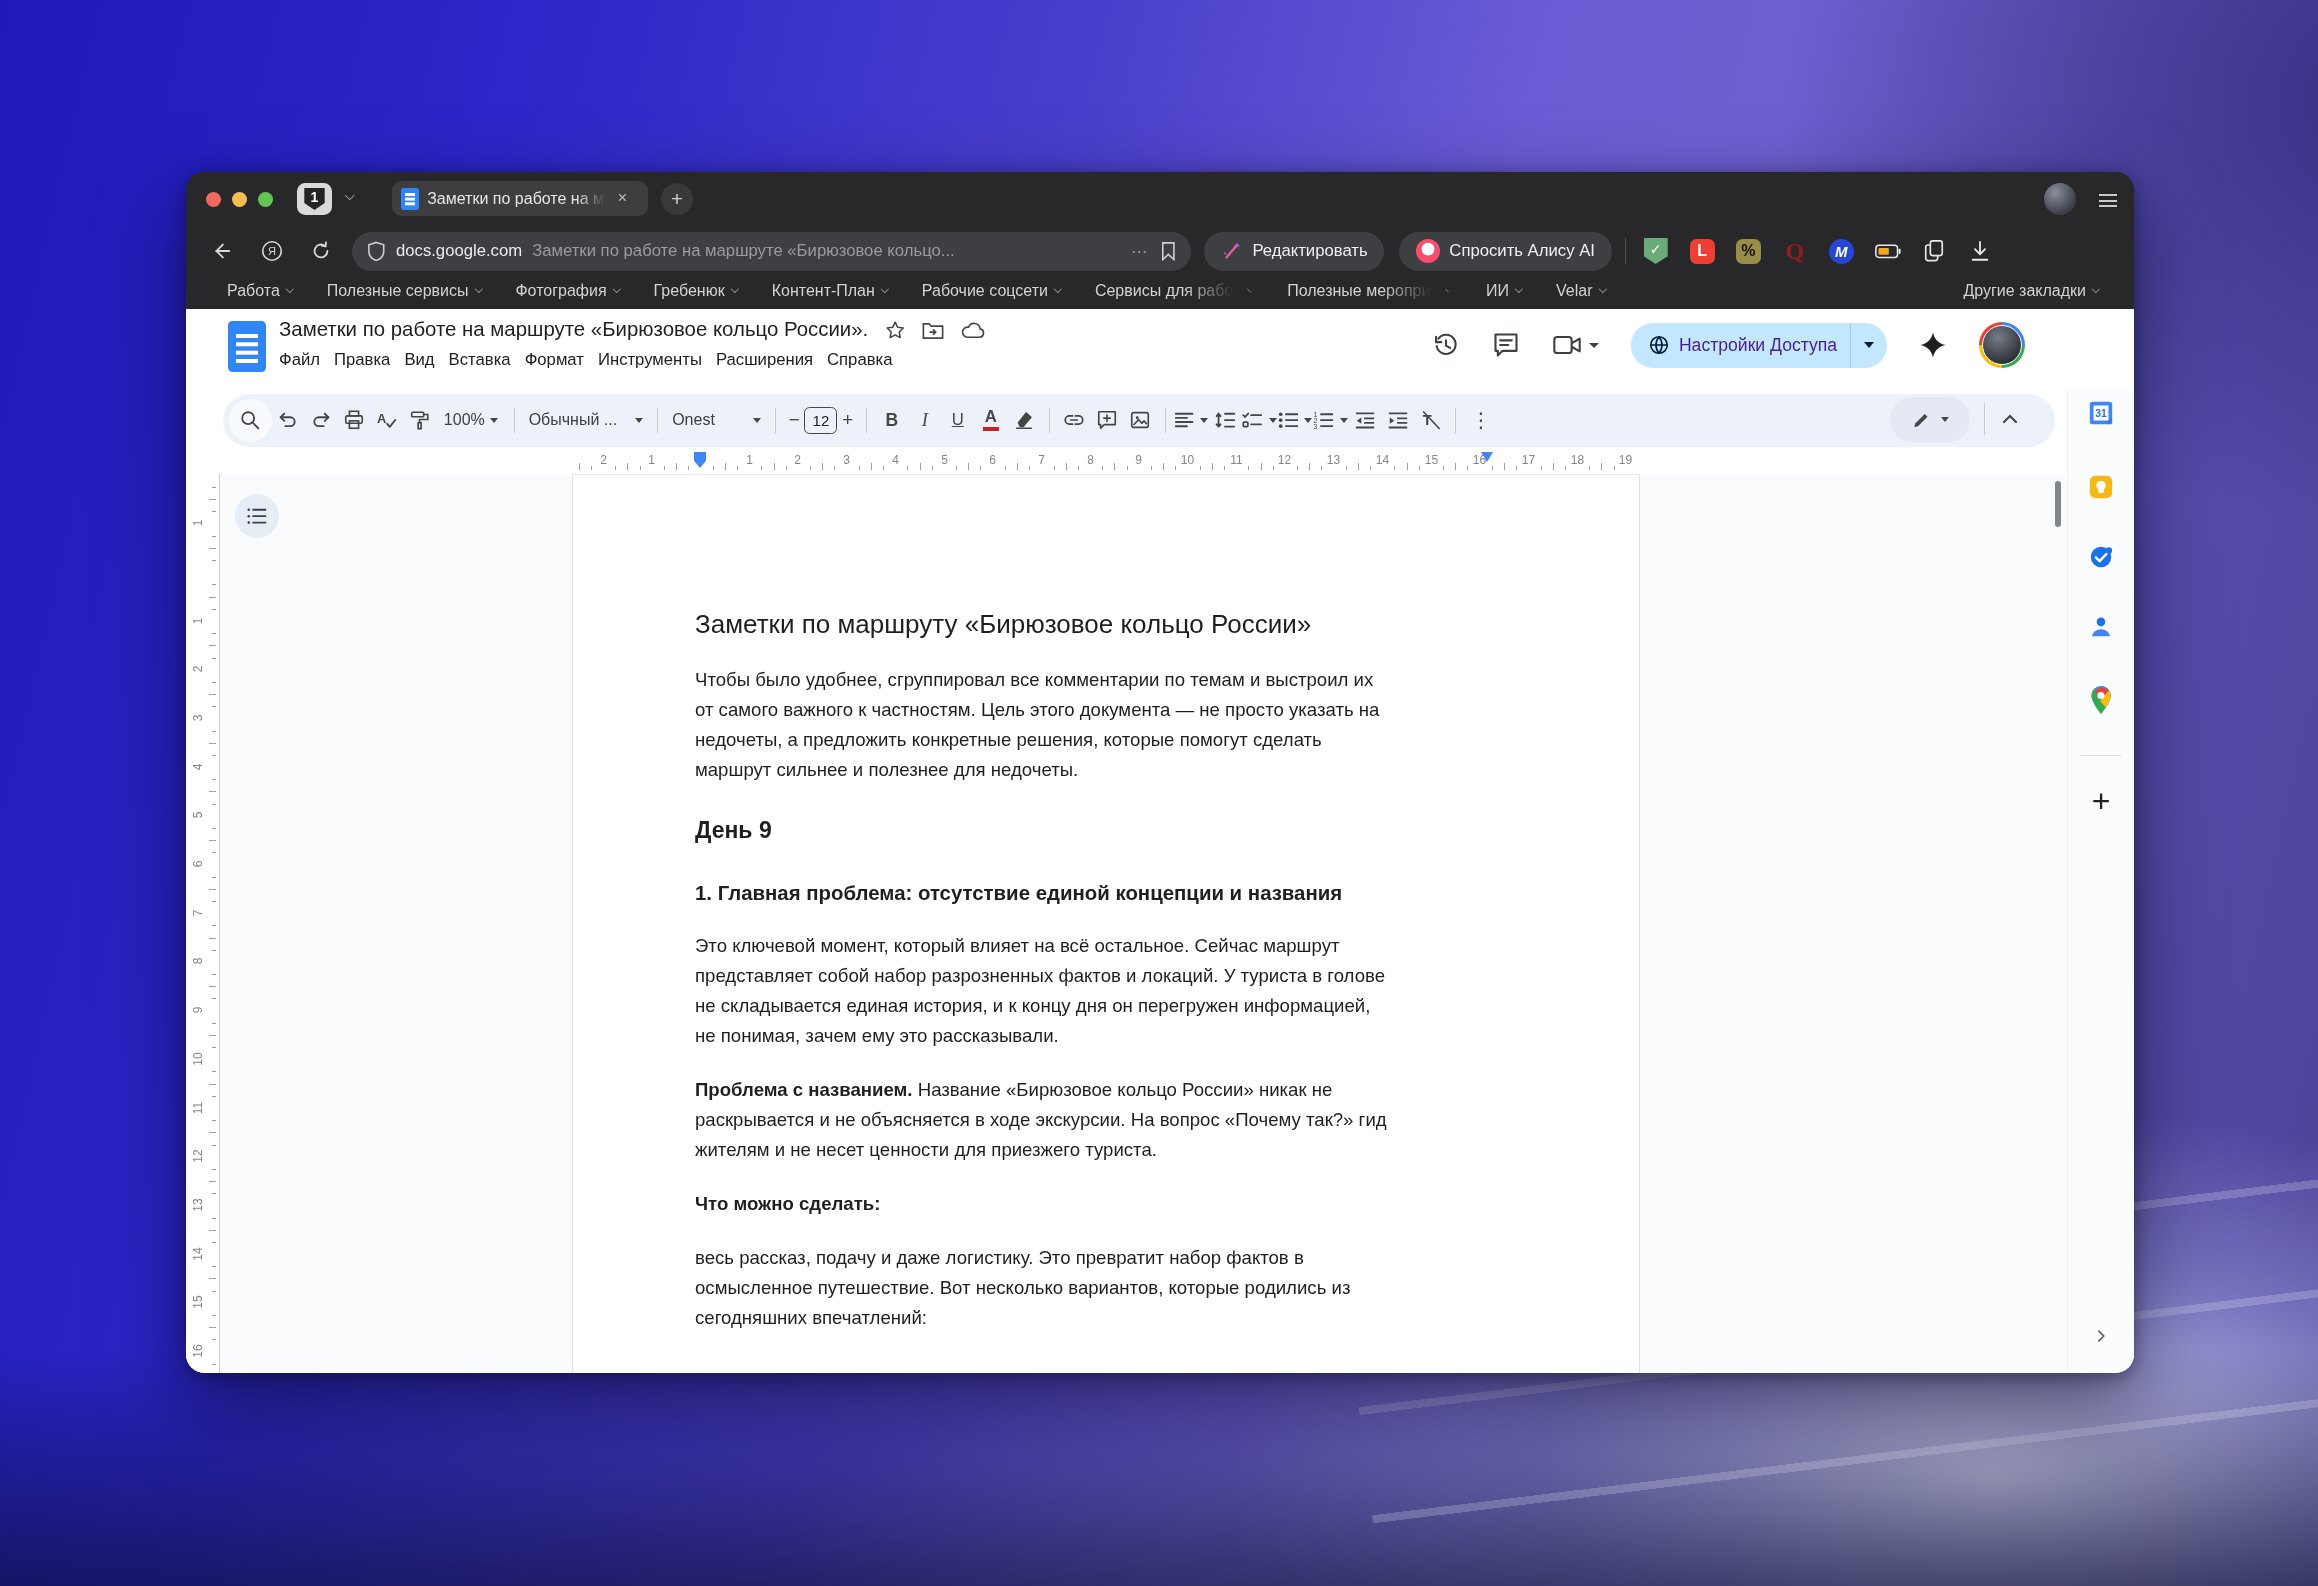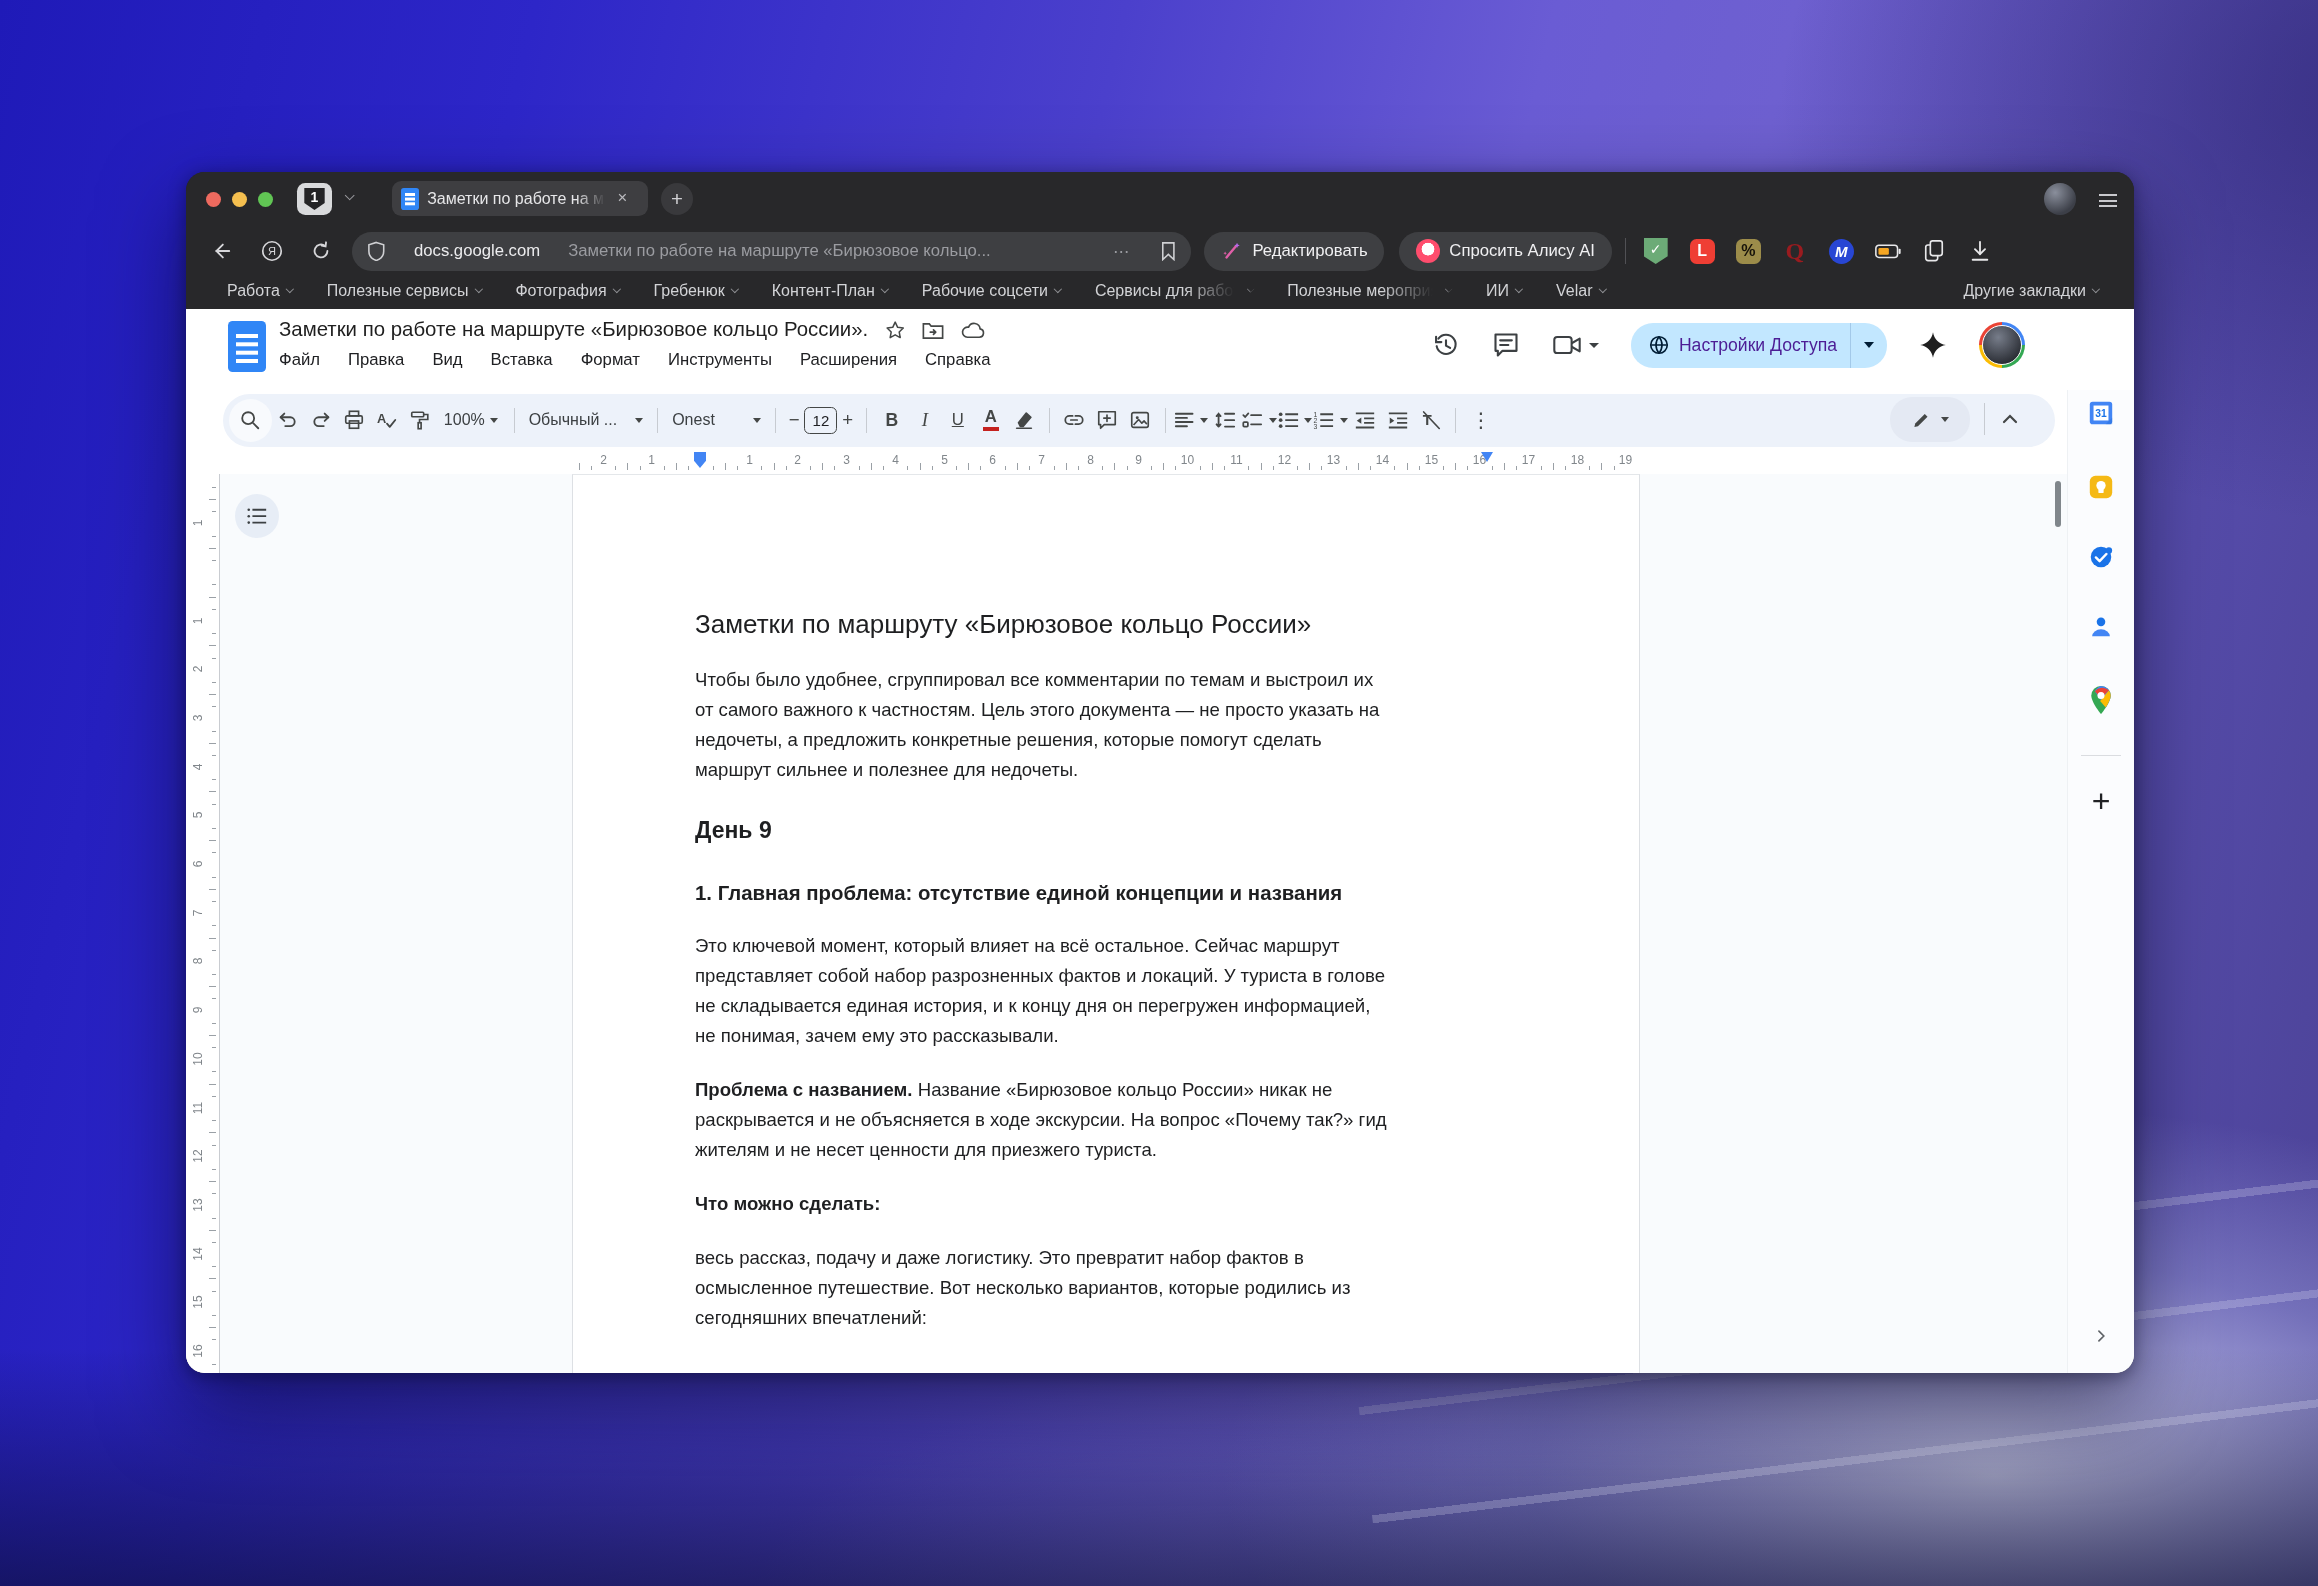--- a/index.html
+++ b/index.html
@@ -47,21 +47,21 @@
   .tb-avatar { position:absolute; right:58px; top:11px; width:32px; height:32px; border-radius:50%;
     background:radial-gradient(circle at 35% 30%, #8a8f9c, #3c3f48 70%); }
   .tb-menu { position:absolute; right:16.7px; top:18.6px; width:20.4px; height:15px; color:#c9c9cd; }
   .tb-menu i { display:block; height:1.9px; background:currentColor; margin:3.7px 0; }
 
   
   .urlbar { position:relative; height:50px; background:#28282a; display:flex; align-items:center; }
   .nav-ic { color:#d6d6d9; margin-left:24px; flex:none; }
   svg.ic { display:block; }
   .addr { margin-left:20.4px; width:839px; height:39px; background:#3e3f42; border-radius:19.5px; display:flex; align-items:center;
-    padding:0 15px; gap:28px; flex:none; }
+    padding:0 15px; gap:10px; flex:none; }
   .addr-domain { color:#ececee; font-size:16.7px; }
   .addr-title { color:#9b9ca1; font-size:16.7px; white-space:nowrap; overflow:hidden; max-width:519px; }
   .addr-dots { color:#9b9ca1; font-size:16.7px; margin-left:auto; letter-spacing:1.9px; }
   .pillbtn { height:39px; background:#3e3f42; border-radius:19.5px; display:flex; align-items:center; gap:9.3px;
     padding:0 16.7px; color:#f0f0f2; font-size:16.7px; flex:none; }
   .vdiv { width:1.4px; height:26px; background:#515155; margin:0 13px; flex:none; }
   .extrow { display:flex; align-items:center; gap:20.4px; margin-left:3.7px; }
   .ext { width:26px; height:26px; display:flex; align-items:center; justify-content:center; flex:none; }
   .ext-shield { width:24px; height:26px; background:#6cab77; clip-path:polygon(0 0,100% 0,100% 70%,50% 100%,0 70%);
     color:#fff; font-size:14px; font-weight:700; display:flex; align-items:center; justify-content:center; padding-bottom:3.7px; }
@@ -81,21 +81,21 @@
 
   
   .docs { position:relative; height:1064px; background:#fff; color:#1f1f1f; }
   .d-header { position:relative; height:81px; }
   .d-fileicon { position:absolute; left:42px; top:12px; width:38px; height:51px; background:#3086f6; border-radius:4.6px; }
   .d-fileicon::before { content:""; position:absolute; left:8.3px; top:13px; width:21.3px; height:3.7px; background:#fff;
     box-shadow:0 8.3px 0 #fff, 0 16.7px 0 #fff, 0 25px 0 #fff; }
   .d-titlebox { position:absolute; left:93px; top:9.3px; }
   .d-title { font-size:20.4px; color:#1f1f1f; display:flex; align-items:center; gap:16.7px; }
   .d-title .hic { color:#444746; }
-  .d-menu { display:flex; gap:28px; font-size:16.7px; margin-top:8.3px; color:#202124; }
+  .d-menu { display:flex; gap:14px; font-size:16.7px; margin-top:8.3px; color:#202124; }
   .d-right { position:absolute; right:109px; top:13px; display:flex; align-items:center; gap:32px; color:#3c4043; }
   .share { height:45px; background:#c2e7ff; border-radius:22px; display:flex; align-items:center; color:#4c1d95; }
   .share-main { display:flex; align-items:center; gap:9.3px; padding:0 13px 0 16.7px; font-size:17.6px; }
   .share-sep { width:0.9px; height:45px; background:#a3c9e9; }
   .share-dd { padding:0 13px; display:flex; align-items:center; }
   .tri { width:0; height:0; border-left:5.6px solid transparent; border-right:5.6px solid transparent; border-top:6.5px solid currentColor; }
   .d-avatar { width:46px; height:46px; border-radius:50%; padding:2.8px;
     background:conic-gradient(#4285f4 0 25%, #34a853 25% 50%, #fbbc04 50% 75%, #ea4335 75% 100%); }
   .d-avatar .ph { width:100%; height:100%; border-radius:50%; background:radial-gradient(circle at 40% 30%, #777d8a, #2c2f36 75%); border:1.9px solid #fff; }
 

